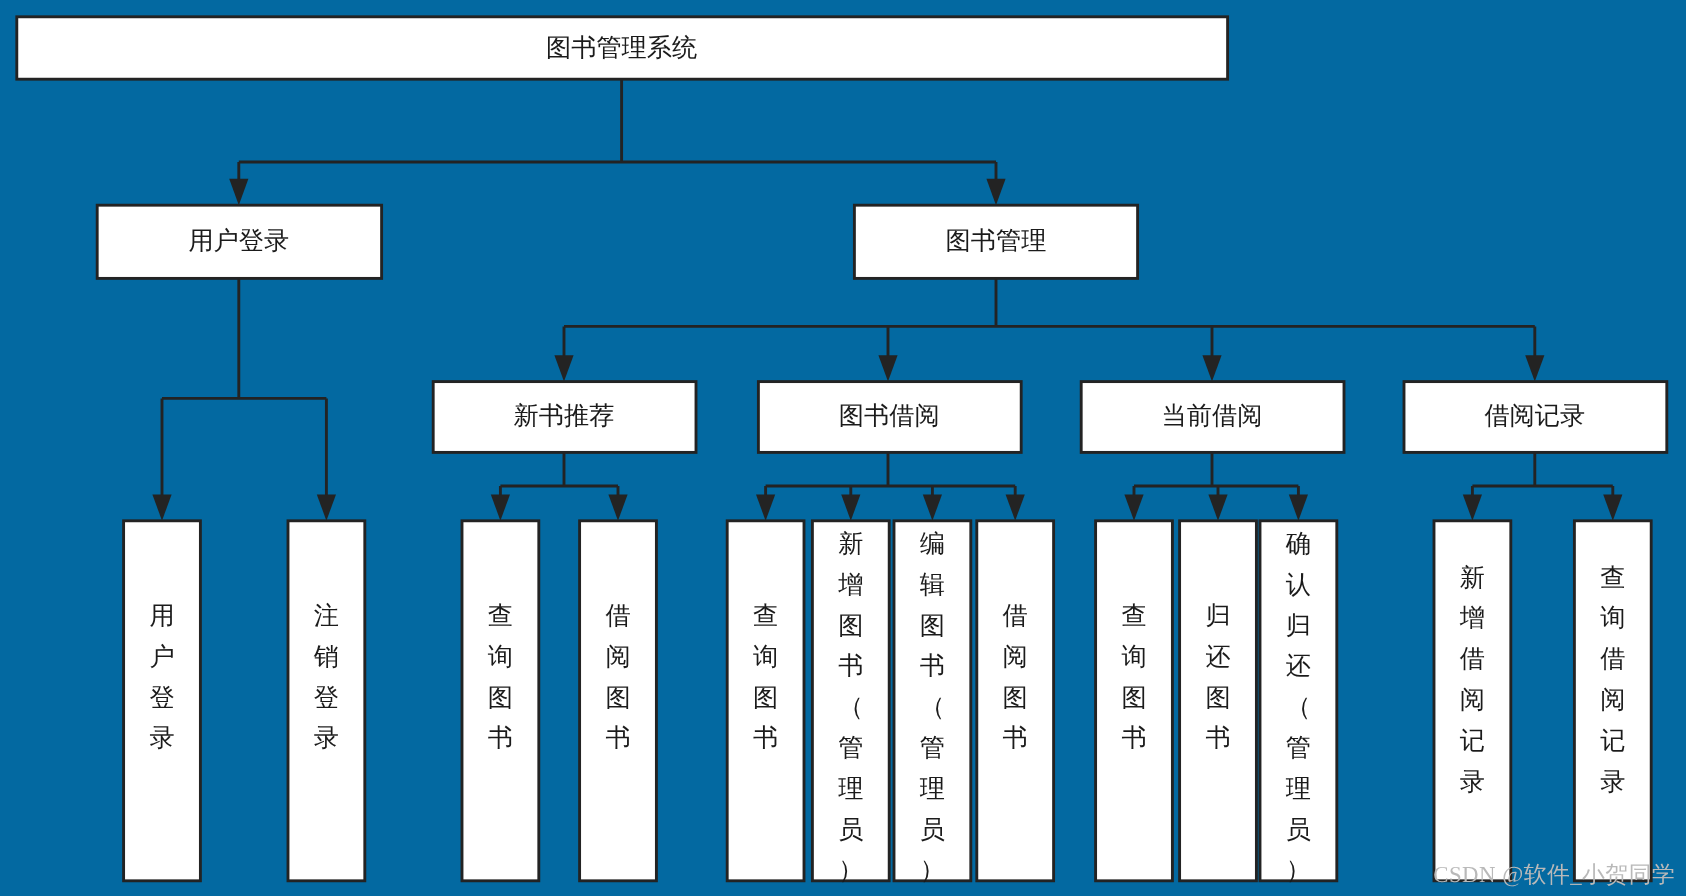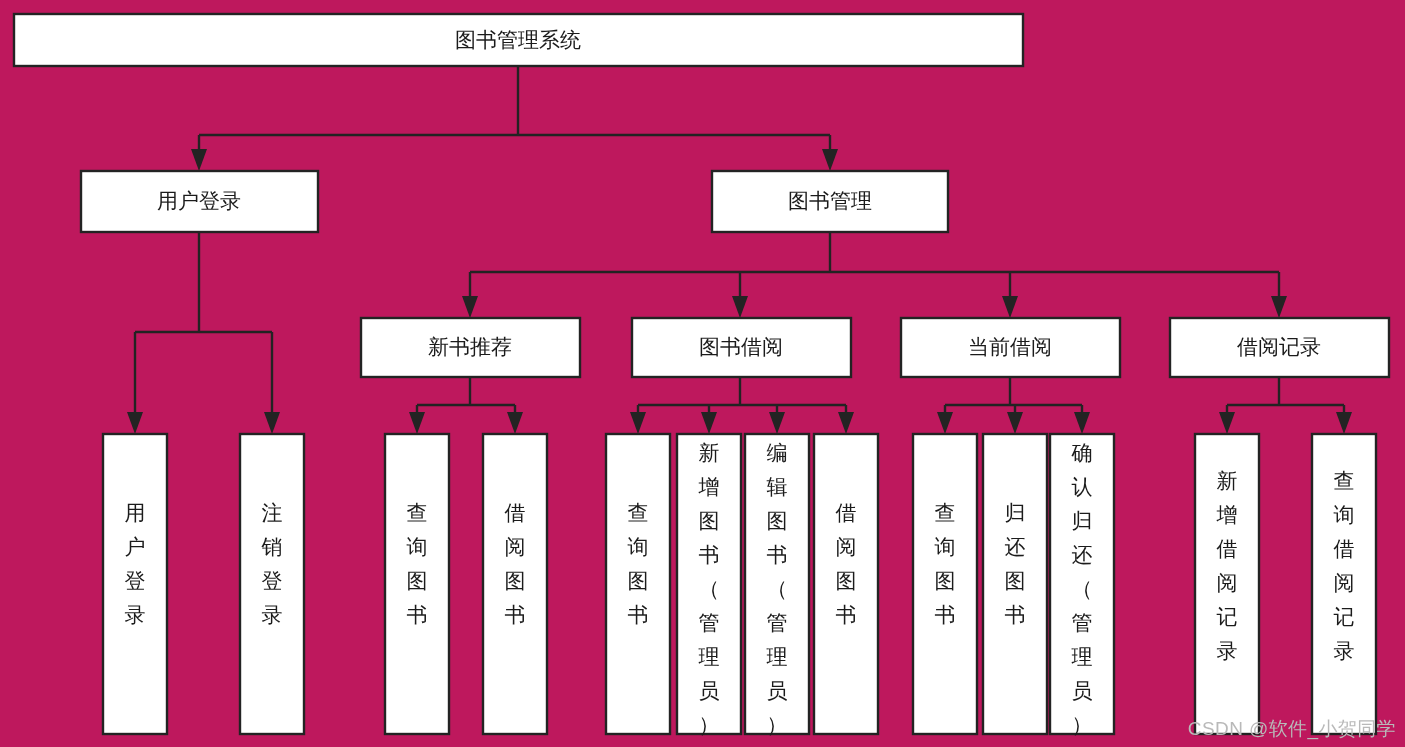--- a/index.html
+++ b/index.html
@@ -10,21 +10,21 @@
   body {
     width: 1405px;
     height: 747px;
     font-family: "Liberation Sans", "DejaVu Sans", sans-serif;
     overflow: hidden;
   }
   #diagram-root {
     position: relative;
     width: 1405px;
     height: 747px;
-    background: #be185d;
+    background: #0369a1;
   }
   svg.diagram-svg {
     position: absolute;
     top: 0;
     left: 0;
     width: 1405px;
     height: 747px;
   }
   .node-rect {
     fill: #ffffff;
@@ -51,21 +51,21 @@
   .node-label-v {
     font-family: "Liberation Sans", "DejaVu Sans", sans-serif;
     font-size: 21px;
     fill: #1b1b1b;
     text-anchor: middle;
   }
   .watermark-text {
     position: absolute;
     right: 9px;
     bottom: 5px;
-    font-family: Liberation Sans, sans-serif;
+    font-family: Liberation Serif, serif;
     font-size: 19px;
     color: #b9b9b9;
     white-space: nowrap;
     letter-spacing: 0.4px;
     user-select: none;
   }
 </style>
 </head>
 <body>
 

